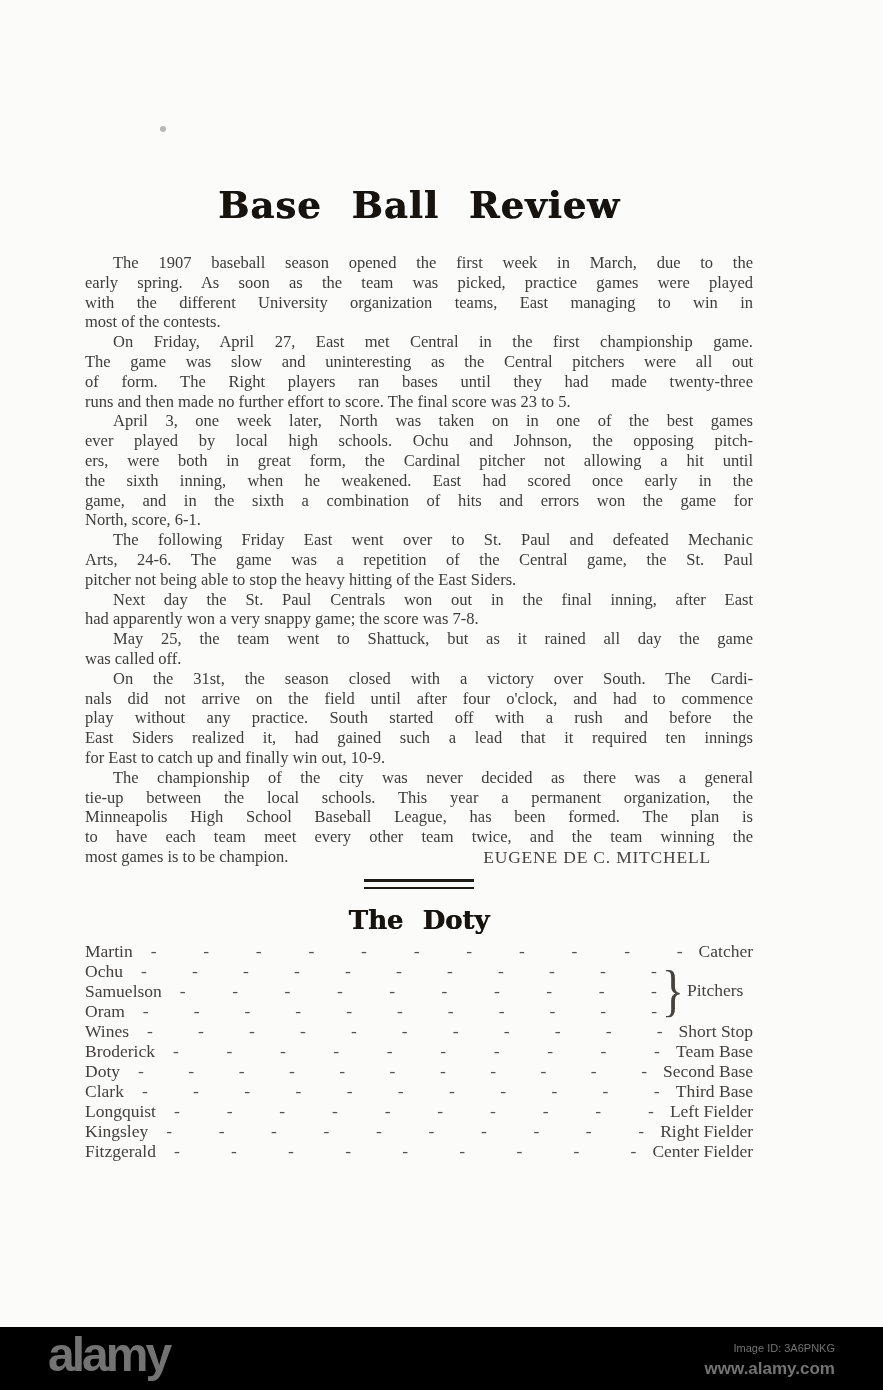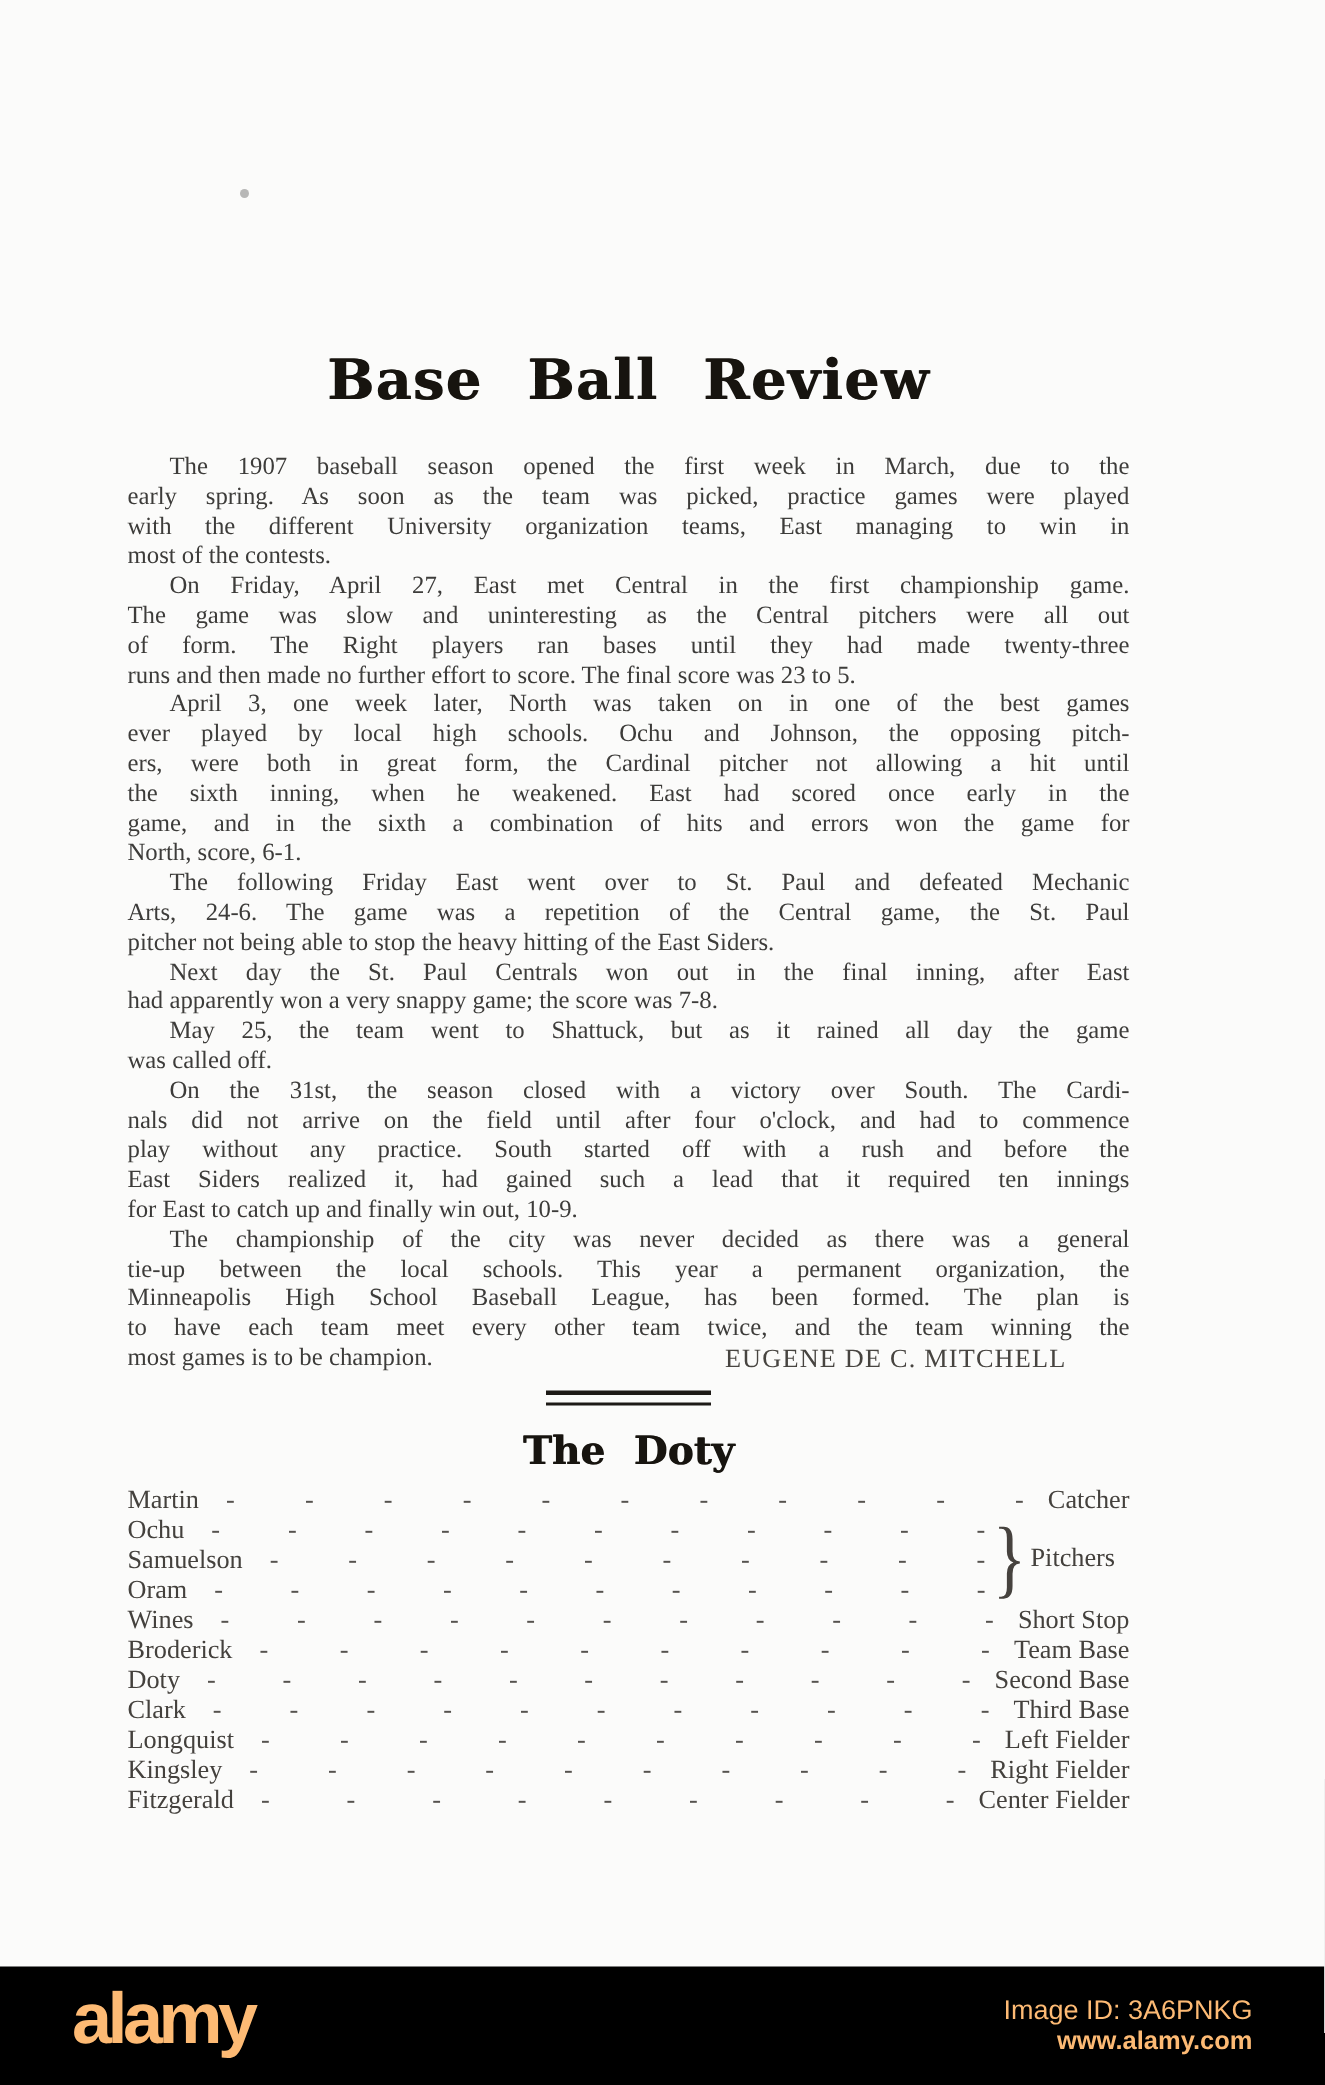--- a/index.html
+++ b/index.html
@@ -11,21 +11,21 @@
     overflow:hidden;
     font-family:"Liberation Serif","DejaVu Serif",serif;
     color:#3d3c3a;
   }
   .speck {
     position:absolute; left:160px; top:126px;
     width:6px; height:6px; border-radius:50%;
     background:#9a9a98; opacity:.7;
   }
   .content {
-    position:absolute; left:85px; top:0; width:668px;margin-top:48px;
+    position:absolute; left:85px; top:0; width:668px;
   }
   .title {
     margin-top:183px;
     text-align:center;
     font-family:"DejaVu Serif",serif;
     font-weight:bold;
     font-size:37px;
     line-height:44px;
     letter-spacing:1px;
     word-spacing:16px;
@@ -105,39 +105,39 @@
   }
   .brace-label {
     display:inline-block;
     width:66px;
     text-align:left;
     font-size:17.5px;
   }
   .watermark-bar {
     position:absolute;
     left:0; bottom:0;
-    width:883px; height:79px;
+    width:883px; height:63px;
     background:#000;
-    color:#fdba74;
+    color:#737373;
     display:flex;
     align-items:center;
     justify-content:space-between;
     padding:0 48px;
     box-sizing:border-box;
     font-family:"Liberation Sans","DejaVu Sans",sans-serif;
   }
   .brand {
     font-weight:bold;
     font-size:48px;
     letter-spacing:-3px;
     line-height:1;
     padding-bottom:8px;
   }
   .bar-right { text-align:right; }
-  .bar-image-id { font-size:18px; line-height:20px; }
+  .bar-image-id { font-size:11px; line-height:20px; }
   .bar-url { font-size:17px; font-weight:bold; line-height:22px; }
 </style>
 </head>
 <body>
 
 <div class="page">
 
   <div class="speck"></div>
 
   <div class="content">

